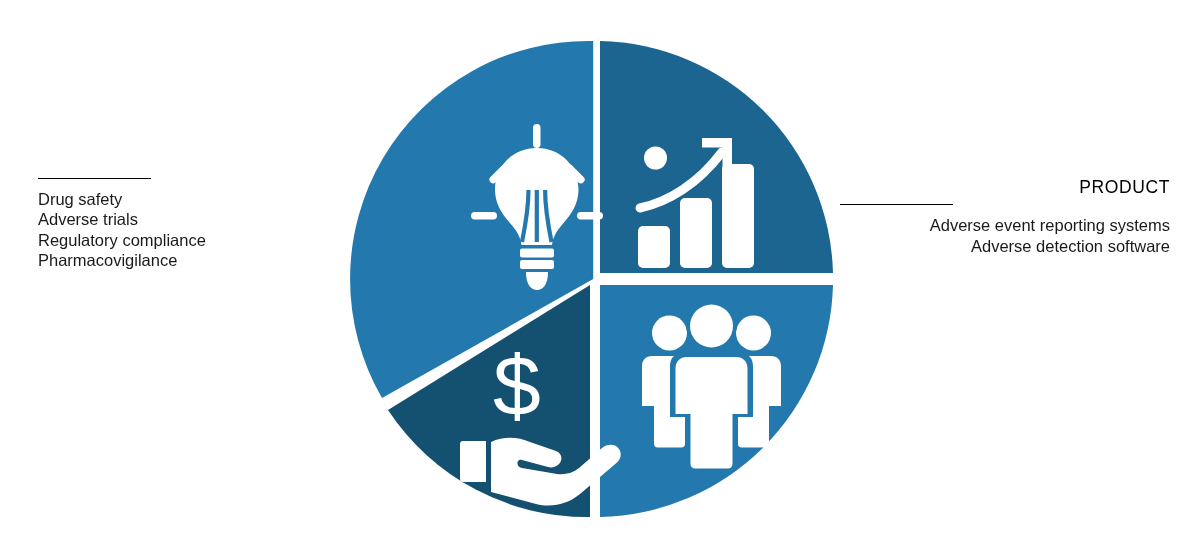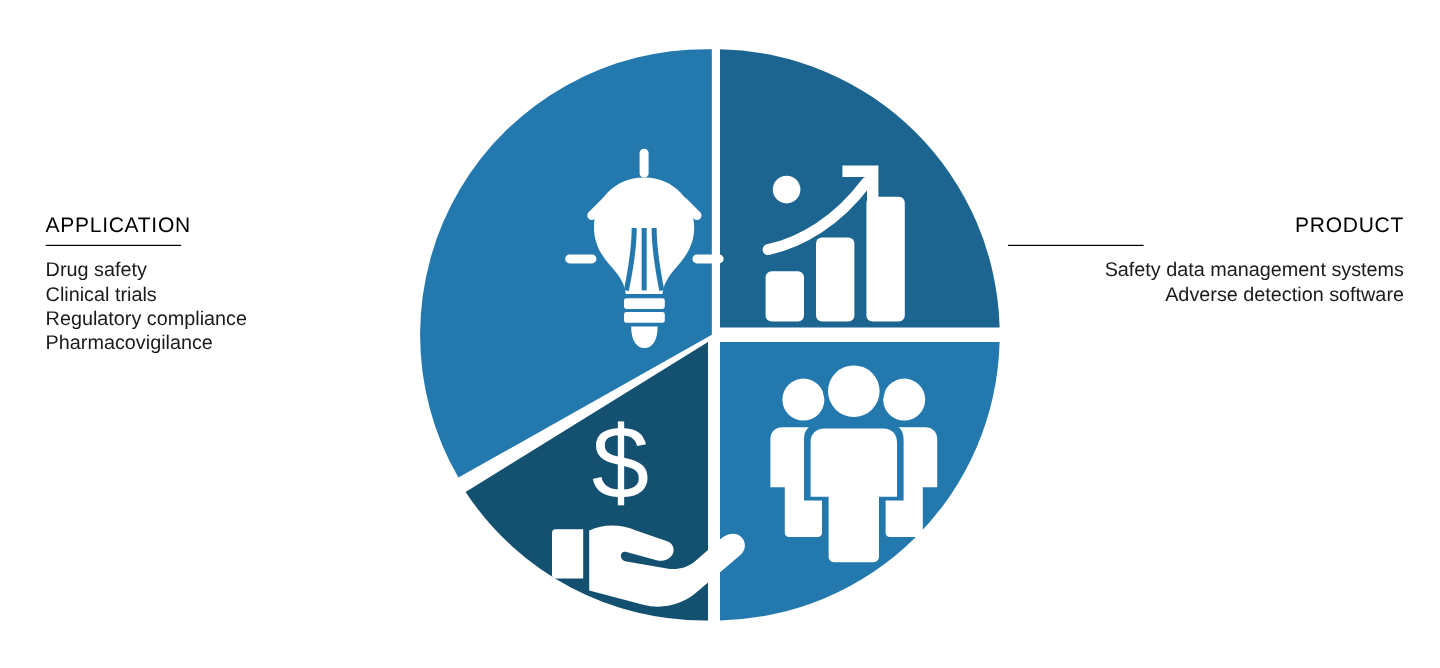--- a/index.html
+++ b/index.html
@@ -66,35 +66,34 @@
     height: 500px;
   }
   .pie-svg { display: block; width: 490px; height: 500px; }
 </style>
 </head>
 <body>
 
 <div class="canvas">
 
   <div class="panel panel-left">
-    <div class="panel-heading">APPLICATION</div>
     <div class="panel-rule"></div>
     <ul class="panel-list">
       <li>Drug safety</li>
-      <li>Clinical trials</li>
+      <li>Adverse trials</li>
       <li>Regulatory compliance</li>
       <li>Pharmacovigilance</li>
     </ul>
   </div>
 
   <div class="panel panel-right">
     <div class="panel-heading">PRODUCT</div>
     <div class="panel-rule"></div>
     <ul class="panel-list">
-      <li>Safety data management systems</li>
+      <li>Adverse event reporting systems</li>
       <li>Adverse detection software</li>
     </ul>
   </div>
 
   <div class="pie-wrap">
     <svg class="pie-svg" viewBox="0 0 490 500" xmlns="http://www.w3.org/2000/svg">
 
       <path d="M 241.2 11.0
                A 238 238 0 0 0 30.0 368.0
                L 241.2 249.0 Z" fill="#2379AE" transform="translate(2,2)"></path>

